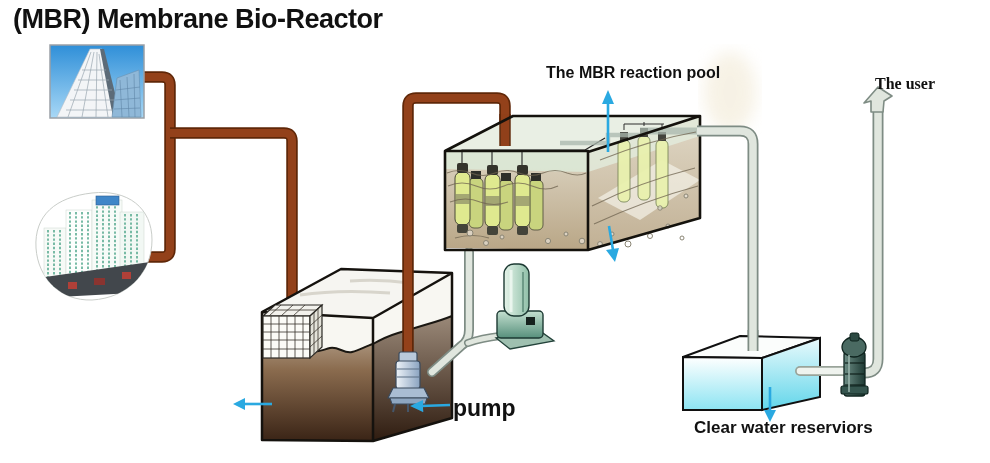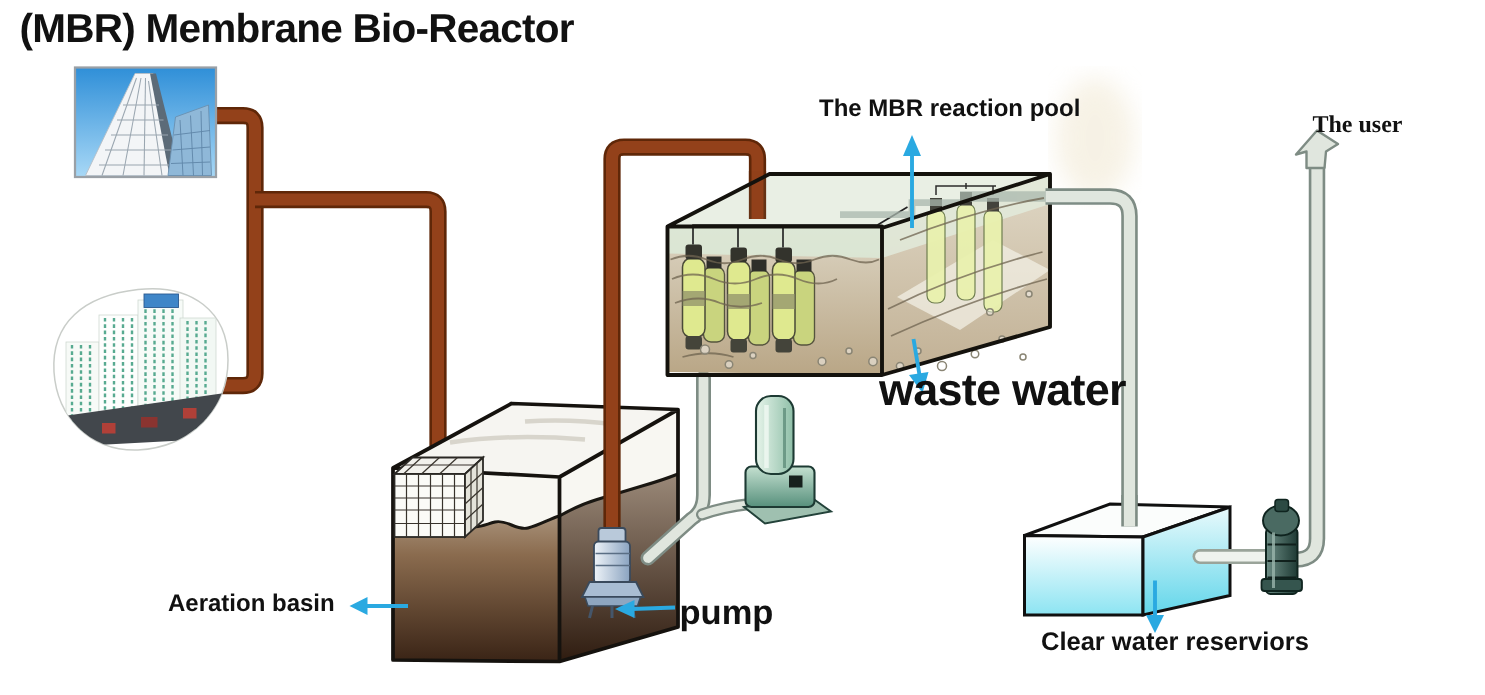--- a/index.html
+++ b/index.html
@@ -360,17 +360,15 @@
     <g>
           <line x1="770" y1="387" x2="770" y2="412"></line>
           <polygon points="770,422 764,410 776,410" stroke="none"></polygon>
         </g>
   </g>
 </svg>
 
   <div class="lbl lbl-title">(MBR) Membrane Bio-Reactor</div>
   <div class="lbl lbl-mbr">The MBR reaction pool</div>
   <div class="lbl lbl-user">The user</div>
-  <div class="lbl lbl-waste">waste water</div>
-  <div class="lbl lbl-aer">Aeration basin</div>
   <div class="lbl lbl-pump">pump</div>
   <div class="lbl lbl-clear">Clear water reserviors</div>
 </div>
 
 </body></html>

